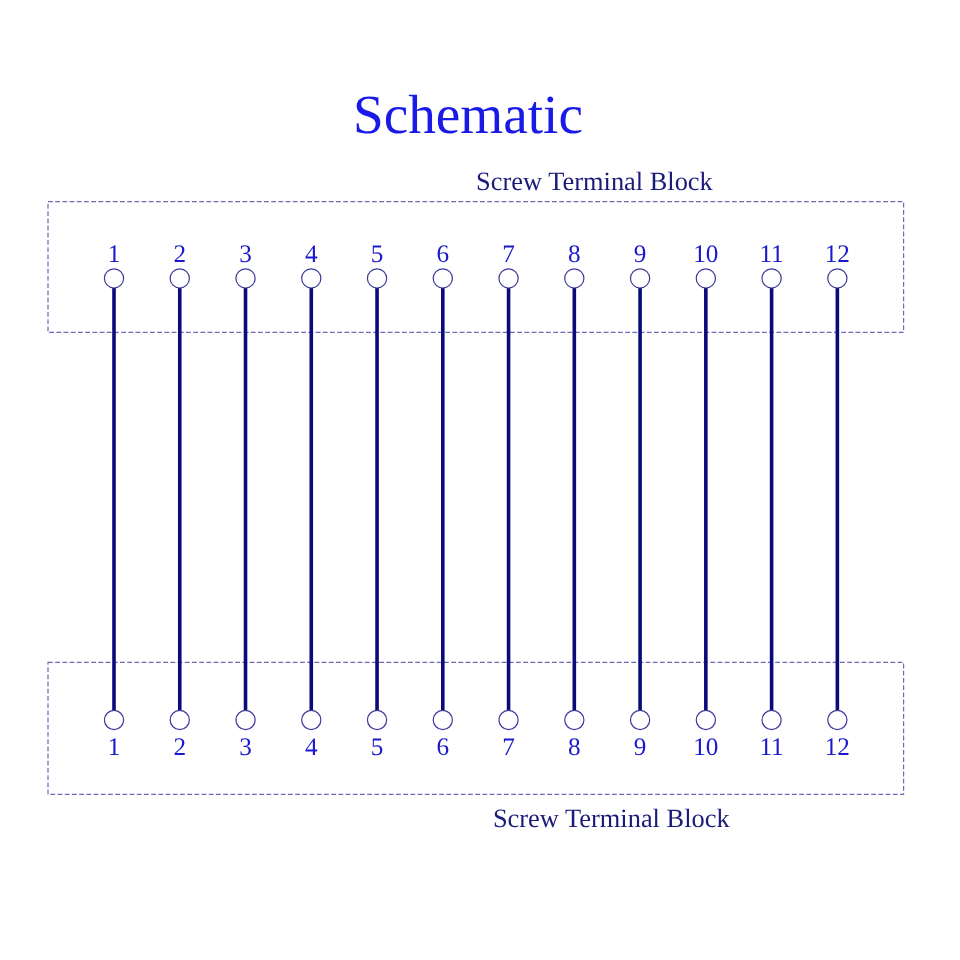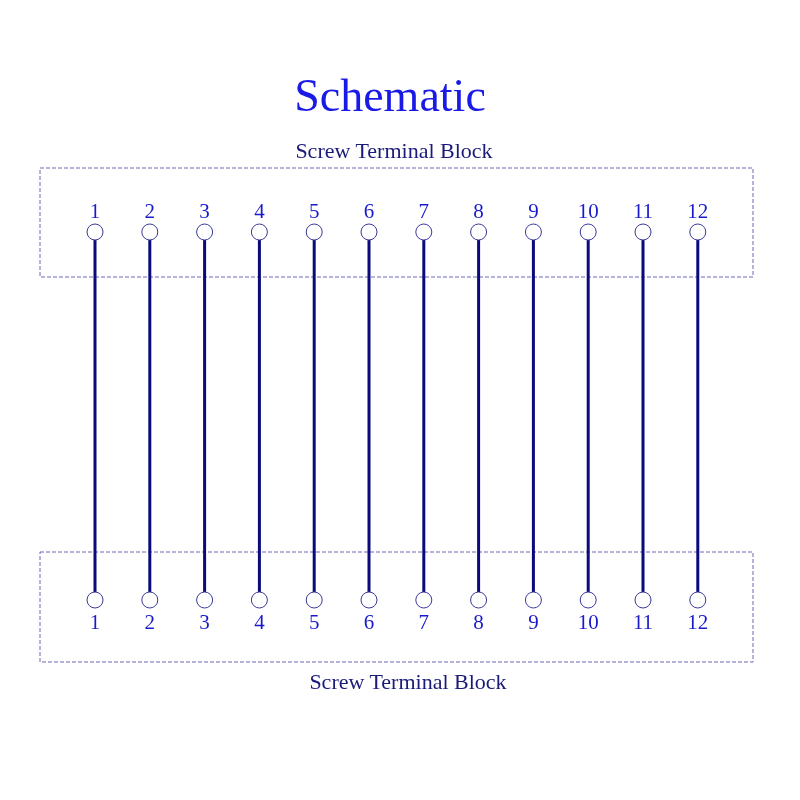--- a/index.html
+++ b/index.html
@@ -1,18 +1,18 @@
 <!DOCTYPE html>
 <html><head>
 <meta charset="utf-8">
 <style>
   html, body { margin:0; padding:0; background:#ffffff; }
   body { width:800px; height:800px; position:relative; overflow:hidden; font-family:"Liberation Serif", serif; }
   .title { position:absolute; left:0; width:780px; top:66px; text-align:center; color:#1a1ae6; font-size:46px; line-height:60px; }
-  .label { position:absolute; color:#1a1a7a; font-size:22px; line-height:26px; text-align:center; width:400px; }
+  .label { position:absolute; color:#1a1a7a; font-size:22px; line-height:26px; text-align:right; width:400px; }
   svg { position:absolute; left:0; top:0; }
   .num { position:absolute; width:40px; text-align:center; color:#1a1acc; font-size:21px; line-height:24px; }
 </style>
 </head>
 <body>
 
 <div class="title">Schematic</div>
 <div class="label" style="left:194px; top:138px;">Screw Terminal  Block</div>
 <div class="label" style="left:208px; top:669px;">Screw Terminal  Block</div>
 

